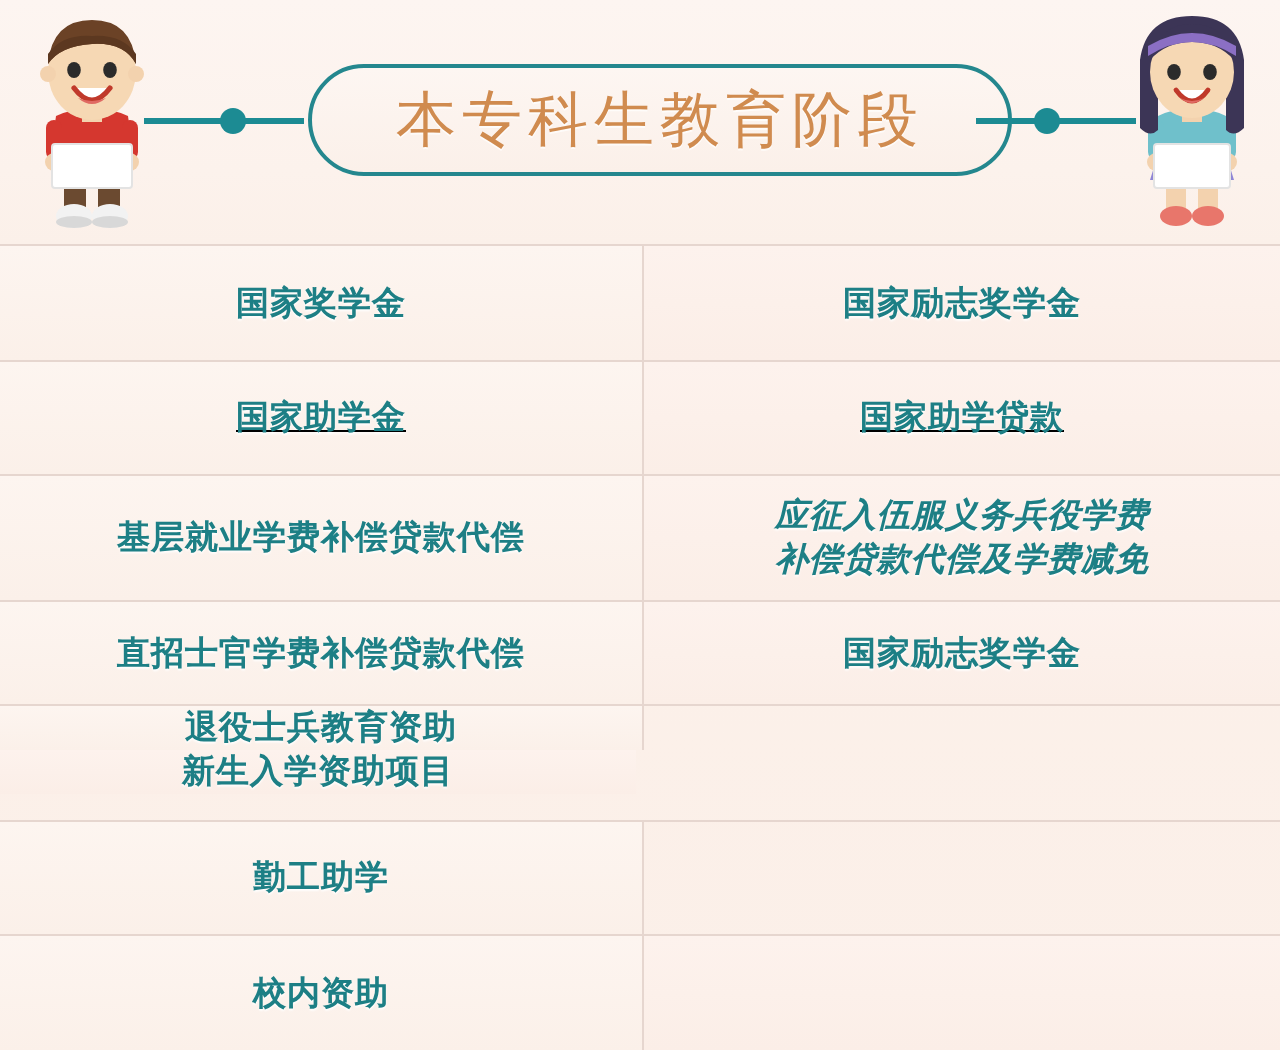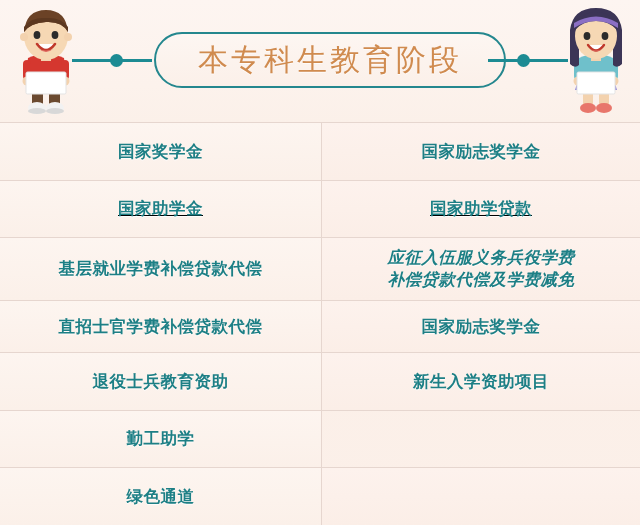--- a/index.html
+++ b/index.html
@@ -106,21 +106,21 @@
   .row {
     display: flex;
     flex: 0 0 auto;
     border-top: 1.5px solid #e6d6cf;
     box-sizing: border-box;
   }
   .row.r0 { height: 58px; }
   .row.r1 { height: 57px; text-decoration: underline; }
   .row.r2 { height: 63px; }
   .row.r3 { height: 52px; }
-  .row.r4 { height: 58px; }
+  .row.r4 { height: 58px; flex-direction: column; }
   .row.r5 { height: 57px; }
   .row.r6 { height: 58px; }
 
   .cell {
     display: flex;
     align-items: center;
     justify-content: center;
     text-align: center;
     box-sizing: border-box;
     padding: 0 6px;
@@ -273,18 +273,18 @@
     <div class="row r4">
       <div class="cell left-col">退役士兵教育资助</div>
       <div class="cell right-col">新生入学资助项目</div>
     </div>
 
     <div class="row r5">
       <div class="cell left-col">勤工助学</div>
     </div>
 
     <div class="row r6">
-      <div class="cell left-col">绿色通道</div>
+      <div class="cell left-col">校内资助</div>
       <div class="cell right-col empty"></div>
     </div>
 
   </div>
 </div>
 
 </body></html>

